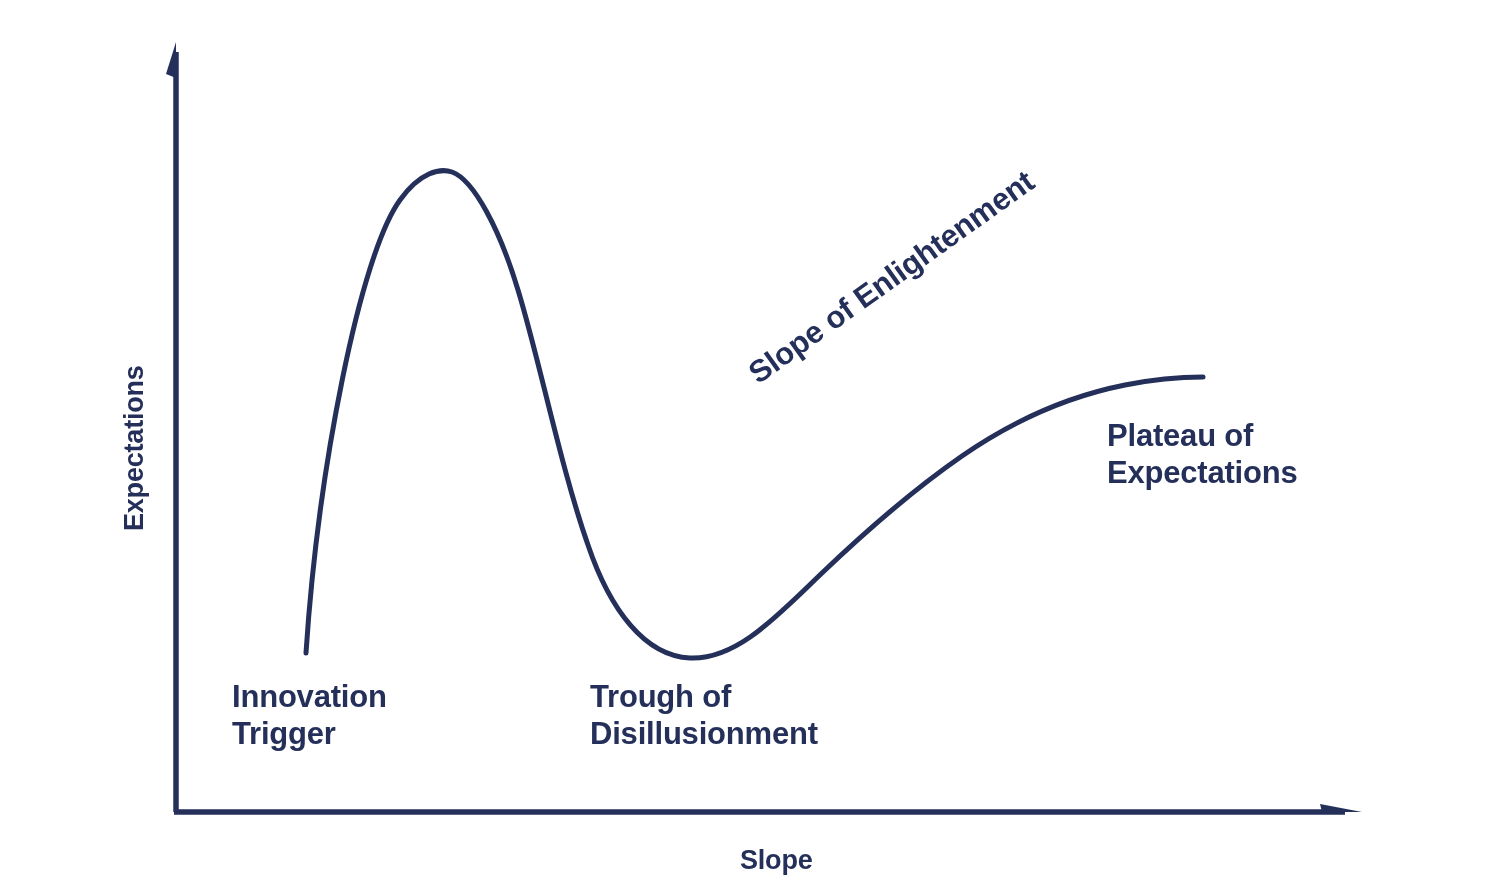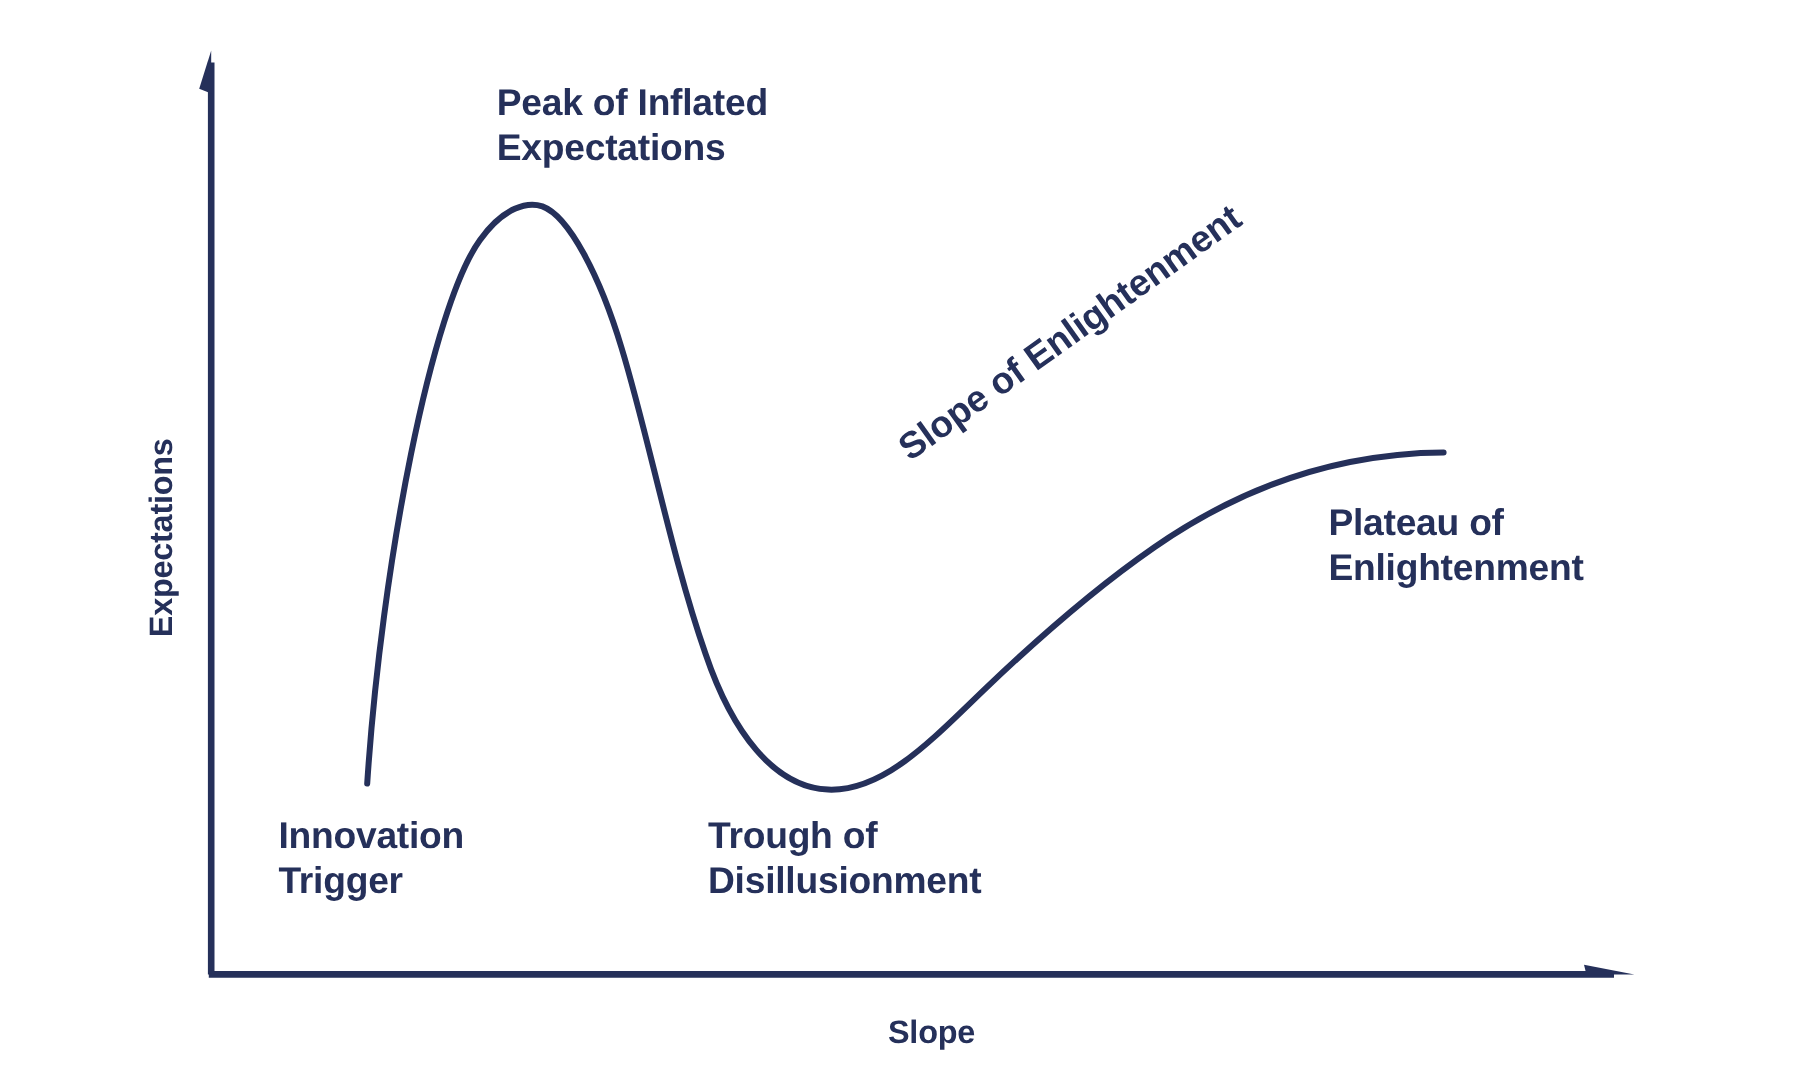--- a/index.html
+++ b/index.html
@@ -101,27 +101,25 @@
              C 737 660, 778 615, 822 573
              C 866 531, 910 492, 962 456
              C 1014 420, 1070 396, 1125 385
              C 1155 379, 1180 377, 1203 377"></path>
   </svg>
 
   <div class="lbl" id="axis-y-title">Expectations</div>
 
   <div class="lbl" id="axis-x-title">Slope</div>
 
-  <div class="lbl" id="label-peak">Peak of Inflated
-Expectations</div>
 
   <div class="lbl" id="label-trough">Trough of
 Disillusionment</div>
 
   <div class="lbl" id="label-innovation">Innovation
 Trigger</div>
 
   <div class="lbl" id="label-slope">Slope of Enlightenment</div>
 
   <div class="lbl" id="label-plateau">Plateau of
-Enlightenment</div>
+Expectations</div>
 
 </div>
 
 </body></html>

